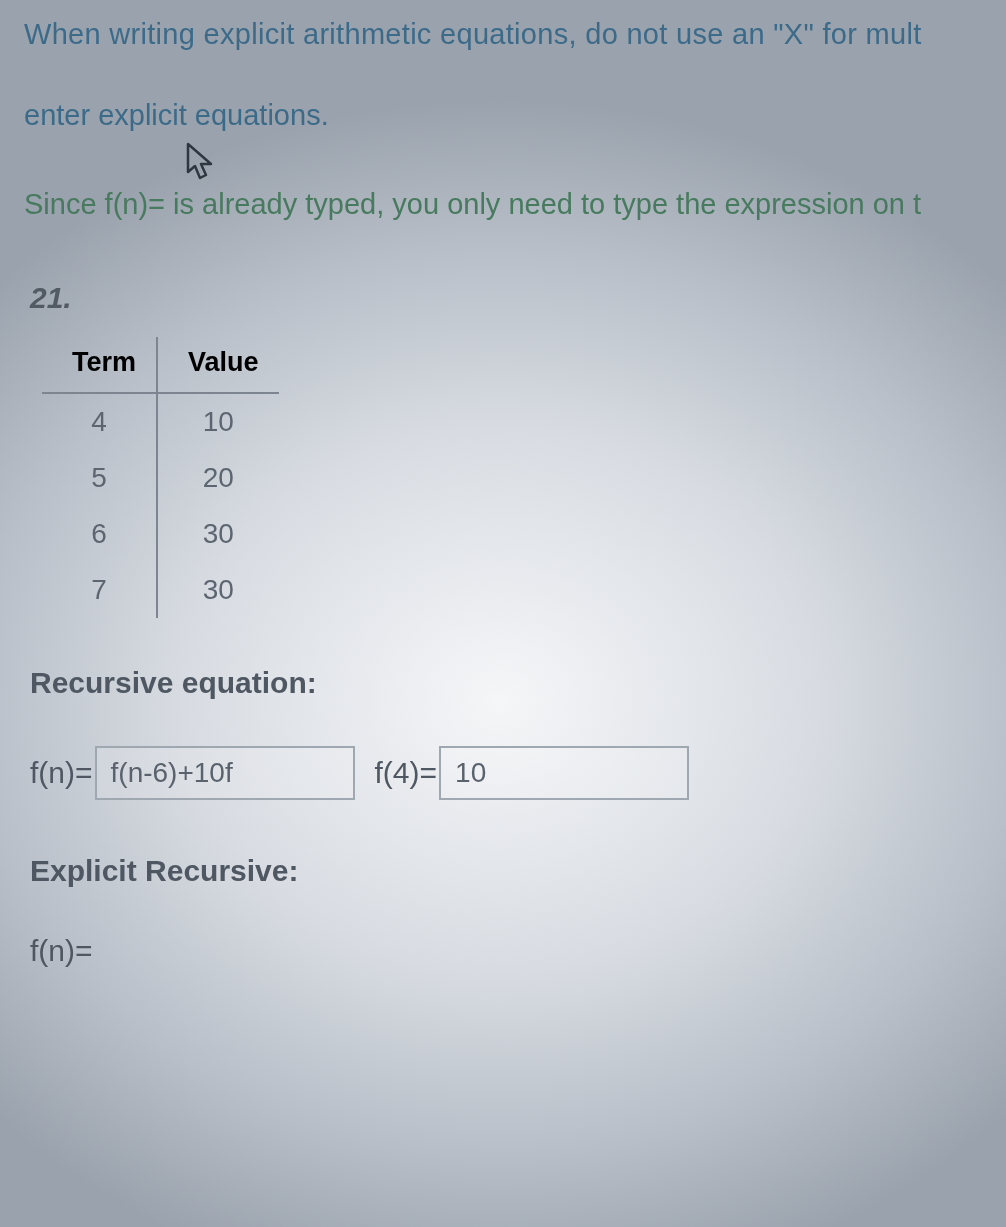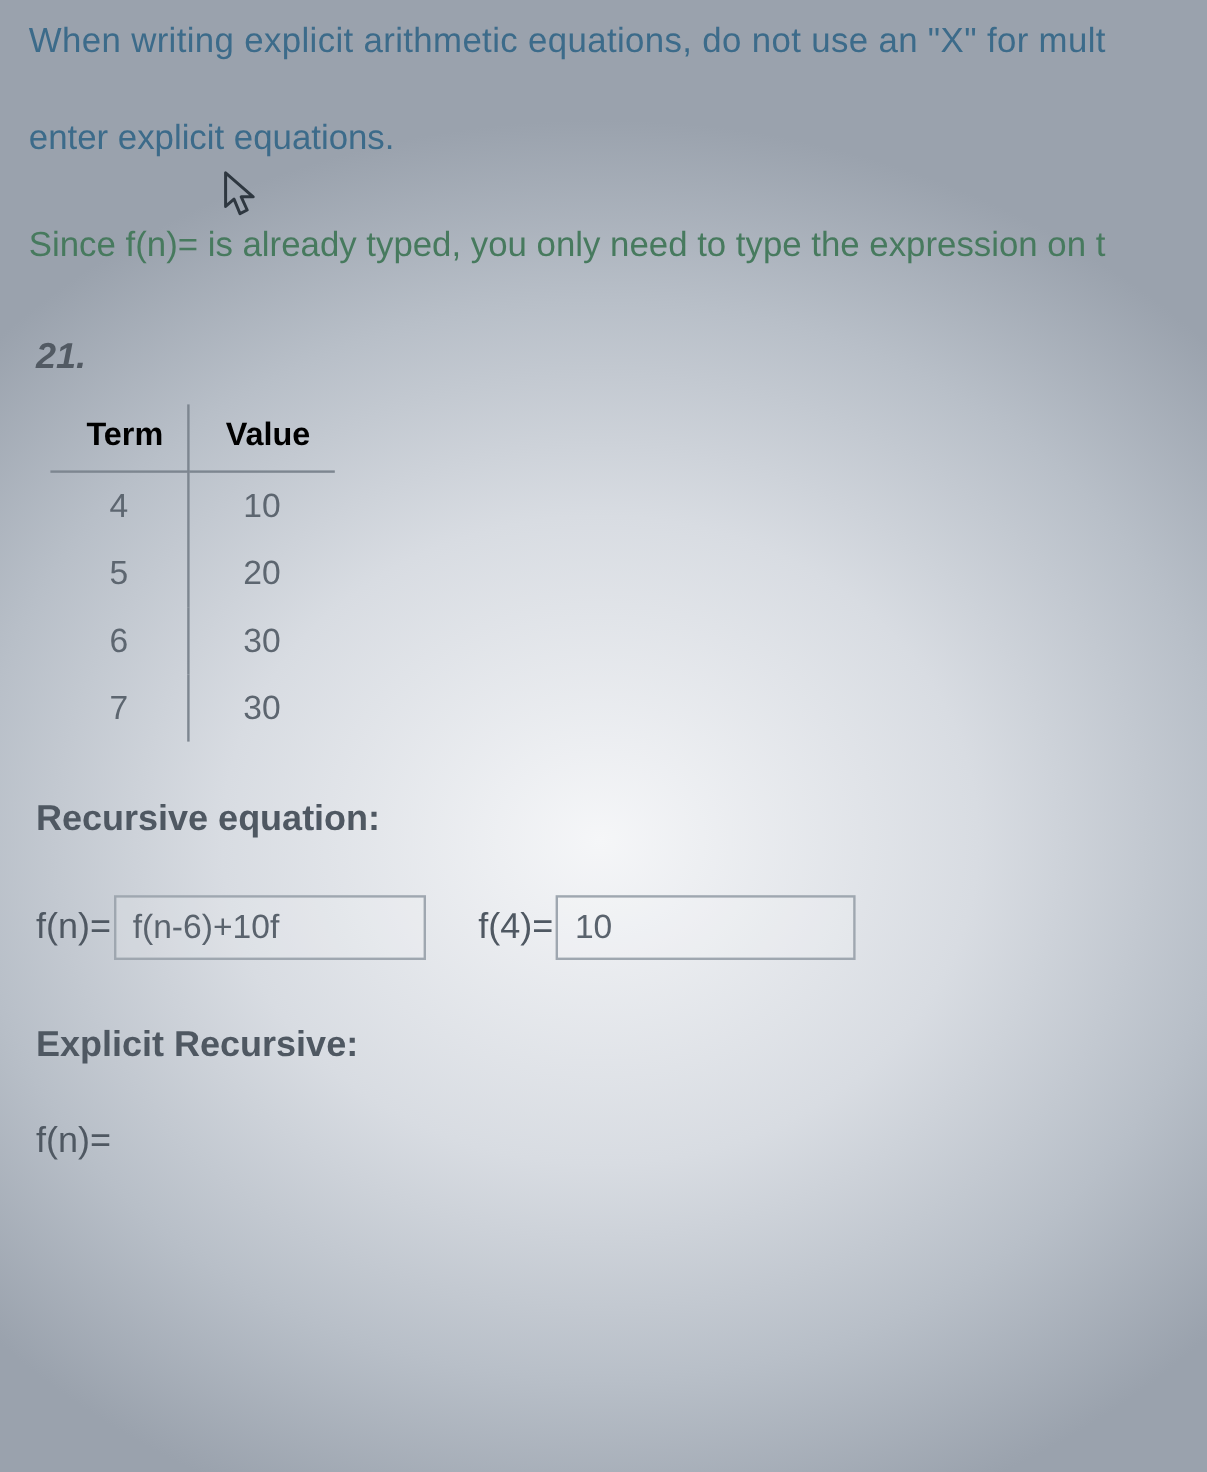--- a/index.html
+++ b/index.html
@@ -73,21 +73,21 @@
   .section-label {
     font-size: 30px;
     font-weight: bold;
     color: #4f5862;
     margin-left: 6px;
     margin-bottom: 46px;
   }
   .input-row {
     display: flex;
     align-items: center;
-    gap: 44px;
+    gap: 20px;
     margin-left: 6px;
     margin-bottom: 54px;
   }
   .input-group {
     display: flex;
     align-items: center;
     font-size: 30px;
     color: #4f5862;
   }
   .prefix { margin-right: 2px; }

